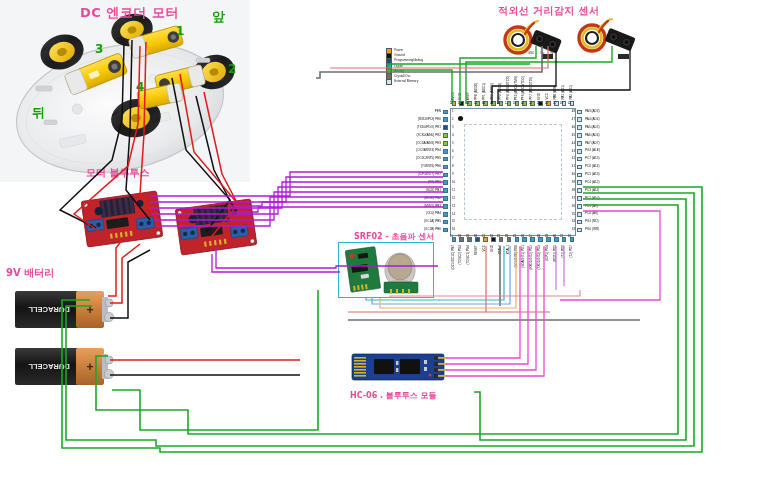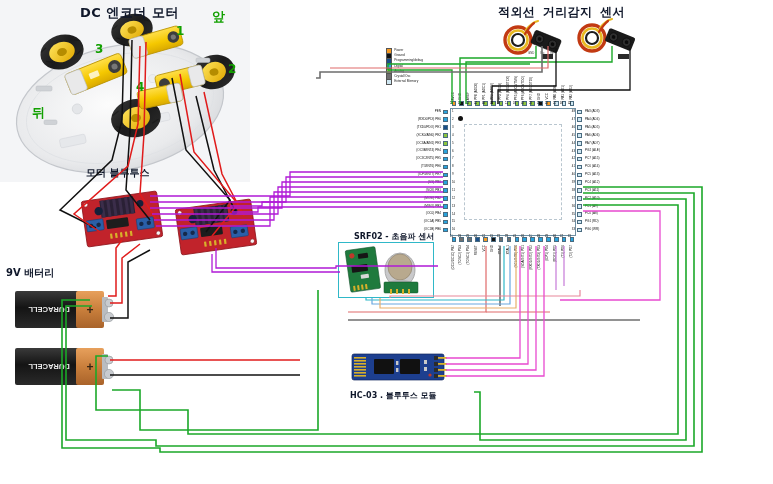--- a/index.html
+++ b/index.html
@@ -1,20 +1,20 @@
 <!DOCTYPE html>
 <html><head>
 <meta charset="utf-8">
 <style>
   html,body{margin:0;padding:0;background:#fff;}
   body{width:773px;height:484px;font-family:"DejaVu Sans","Liberation Sans",sans-serif;}
   #root{position:relative;width:773px;height:484px;overflow:hidden;background:#fff;}
   .abs{position:absolute;}
   svg{display:block;}
-  .hwtext{font-family:"DejaVu Sans","Liberation Sans",sans-serif;font-weight:700;color:#0f172a;white-space:nowrap;}
+  .hwtext{font-family:"DejaVu Sans","Liberation Sans",sans-serif;font-weight:700;color:#ec4899;white-space:nowrap;}
   .greenlbl{font-family:"DejaVu Sans","Liberation Sans",sans-serif;font-weight:700;color:#12a000;white-space:nowrap;}
   .legtext{font-size:3.2px;color:#222;font-family:"Liberation Sans",sans-serif;white-space:nowrap;line-height:1;}
   .legrow{display:flex;align-items:center;gap:2px;height:5.2px;}
   .legsw{width:4.2px;height:4.2px;flex:0 0 auto;border:0.3px solid #555;}
   .pinlbl{font-size:3.1px;font-family:"Liberation Sans",sans-serif;color:#111;white-space:nowrap;line-height:1;}
   .pinnum{font-size:2.9px;font-family:"Liberation Sans",sans-serif;color:#111;line-height:1;}
   .pad{width:4.6px;height:4.6px;border:0.35px solid #4a6b80;box-sizing:border-box;}
   .vlbl{writing-mode:vertical-rl;transform:rotate(180deg);font-size:3.1px;font-family:"Liberation Sans",sans-serif;color:#111;white-space:nowrap;line-height:1;}
   .chip-body{position:absolute;background:#fff;border:0.8px solid #6f8fa3;box-sizing:border-box;}
   .chip-inner{position:absolute;border:0.6px dashed #b9c6cf;box-sizing:border-box;}
@@ -254,21 +254,21 @@
       <rect x="1" y="3" width="68" height="37" rx="2" fill="url(#batBlk)"></rect>
       <rect x="62" y="3" width="28" height="37" rx="2" fill="url(#batCu)"></rect>
       <rect x="88" y="9" width="6" height="25" rx="1" fill="#b9bcc0"></rect>
       <circle cx="95" cy="15" r="4" fill="#c8cbcf" stroke="#9a9da1" stroke-width="0.7"></circle>
       <circle cx="95" cy="29" r="4.6" fill="#c8cbcf" stroke="#9a9da1" stroke-width="0.7"></circle>
       <text x="35" y="25" font-family="Liberation Sans, sans-serif" font-size="7.5" font-weight="bold" fill="#e9e9e9" text-anchor="middle" transform="rotate(180 35 22)">DURACELL</text>
       <text x="76" y="26" font-family="Liberation Sans, sans-serif" font-size="12" font-weight="bold" fill="#3a2512" text-anchor="middle">+</text>
     </svg>
   </div>
 
-  <div class="abs hwtext" style="left:498px;top:4px;font-size:12px;letter-spacing:0.4px;font-family:Liberation Mono, monospace;">적외선 거리감지 센서</div>
+  <div class="abs hwtext" style="left:498px;top:4px;font-size:10px;letter-spacing:0.4px;">적외선 거리감지 센서</div>
 
   <div class="abs" style="left:498px;top:18px;">
     <svg width="70" height="46" viewBox="0 0 70 46">
 
       <g fill="none" stroke-width="2.6" stroke-linecap="round">
         <circle cx="20" cy="22" r="13" stroke="#c23a12" stroke-width="3.4"></circle>
         <circle cx="20" cy="22" r="9.5" stroke="#e8b820" stroke-width="2.6"></circle>
         <circle cx="20" cy="22" r="6" stroke="#1d1d1d" stroke-width="2.2"></circle>
         <path d="M28 12 Q34 4 40 3" stroke="#e8b820" stroke-width="2.2"></path>
         <path d="M27 16 Q32 8 36 5" stroke="#c23a12" stroke-width="2.2"></path>
@@ -633,21 +633,21 @@
           <rect x="86" y="24" width="4" height="4"></rect>
       </g>
       <g fill="#d8b02a">
         <rect x="90" y="7" width="9" height="1.8"></rect>
           <rect x="90" y="13" width="9" height="1.8"></rect>
         <rect x="90" y="19" width="9" height="1.8"></rect>
           <rect x="90" y="25" width="9" height="1.8"></rect>
       </g>
     </svg>
   </div>
-  <div class="abs hwtext" style="left:350px;top:390px;font-size:8px;">HC-03 . 블루투스 모듈</div>
+  <div class="abs hwtext" style="left:350px;top:390px;font-size:8px;">HC-06 . 블루투스 모듈</div>
 
   <svg class="abs" width="773" height="484" viewBox="0 0 773 484" style="left:0;top:0;pointer-events:none;">
 
     <g fill="none" stroke="#111111" stroke-width="1.5">
       <path d="M124 44 L122 120 L112 160 L60 210 L96 228"></path>
       <path d="M132 40 L130 130 L126 190 L150 220"></path>
       <path d="M172 78 L186 150 L230 200 L206 232"></path>
       <path d="M196 96 L214 170 L236 212"></path>
     </g>
 

